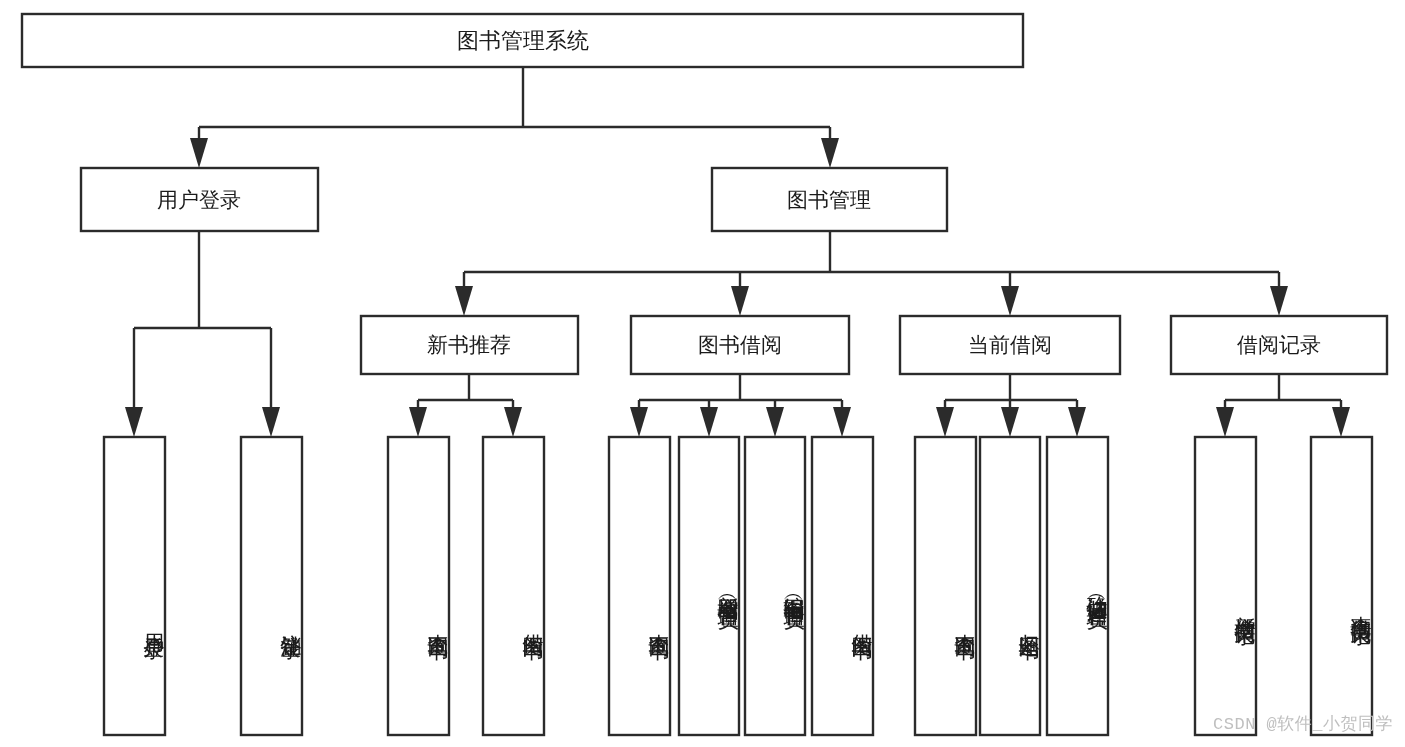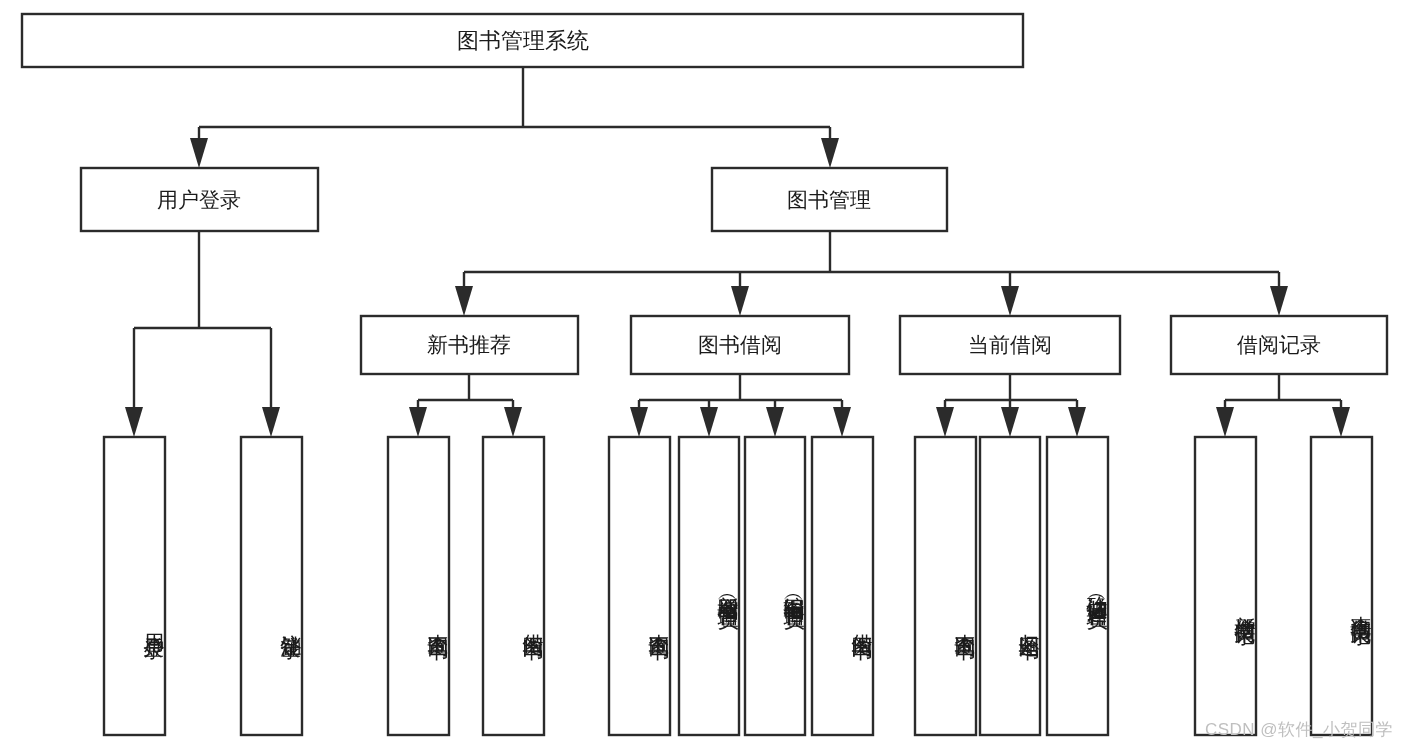--- a/index.html
+++ b/index.html
@@ -66,22 +66,22 @@
     text-align: center;
     display: flex;
     align-items: flex-start;
     justify-content: center;
     white-space: nowrap;
     pointer-events: none;
   }
   .watermark {
     position: absolute;
     right: 12px;
-    bottom: 6px;
-    font-family: Liberation Sans, sans-serif;
+    bottom: 12px;
+    font-family: Liberation Mono, monospace;
     font-size: 17px;
     color: #bfbfbf;
     letter-spacing: 0.5px;
     user-select: none;
   }
 </style>
 </head>
 <body>
 
 <div id="diagram-root">

